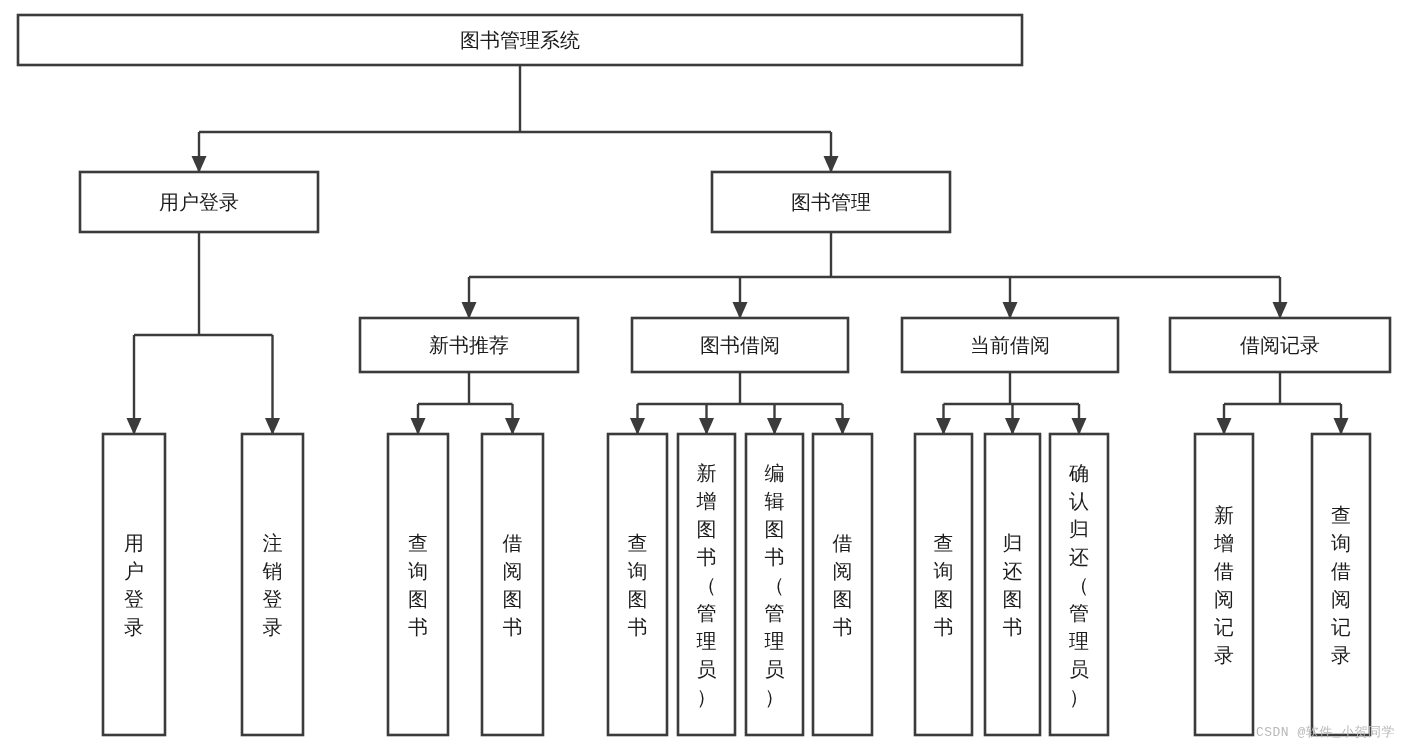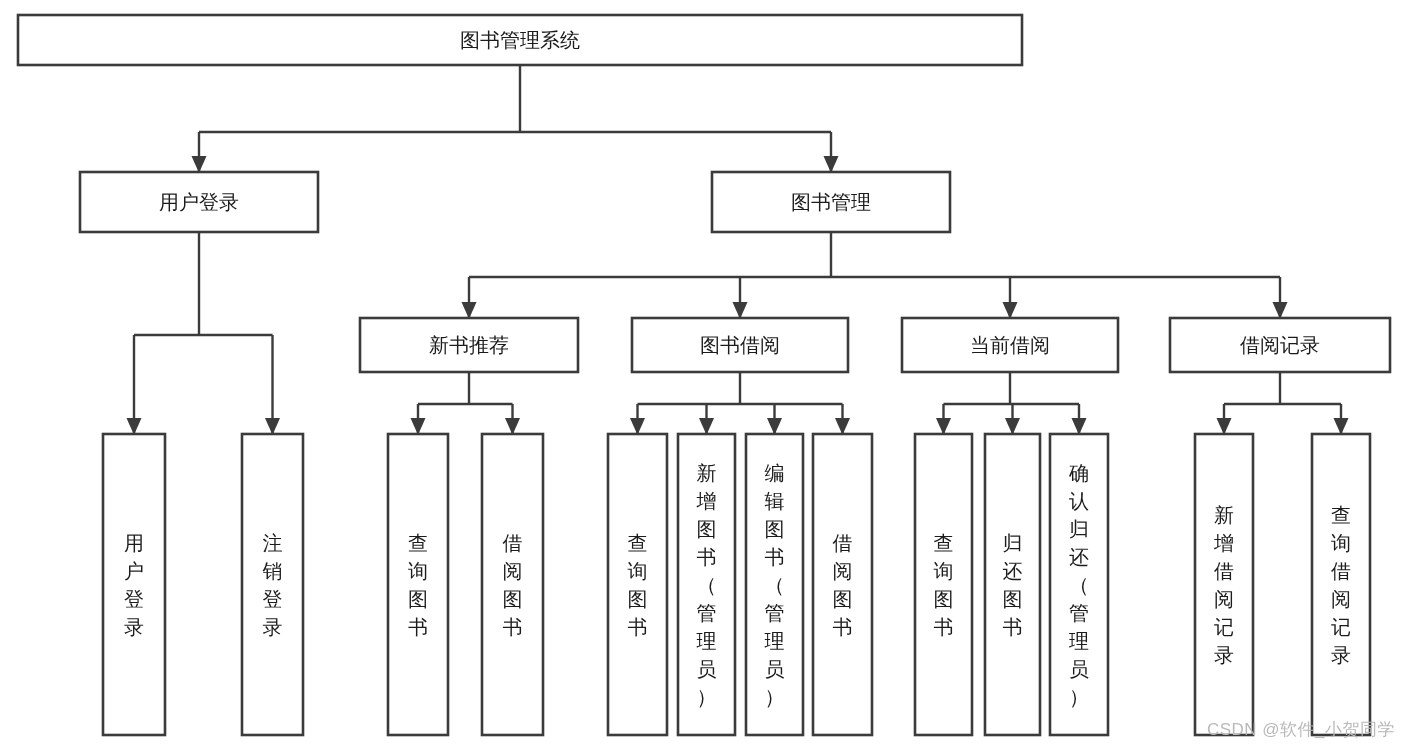--- a/index.html
+++ b/index.html
@@ -53,22 +53,22 @@
   .node-label-v {
     fill: #1c1c1c;
     font-family: "DejaVu Sans", "Liberation Sans", sans-serif;
     font-size: 20px;
     text-anchor: middle;
   }
   .watermark-text {
     position: absolute;
     right: 10px;
     bottom: 6px;
-    font-family: Liberation Sans, sans-serif;
-    font-size: 17px;
+    font-family: Liberation Mono, monospace;
+    font-size: 13px;
     color: #b9b9b9;
     white-space: nowrap;
     letter-spacing: 0.5px;
     pointer-events: none;
   }
 </style>
 </head>
 <body>
 
 <div id="diagram-root">

